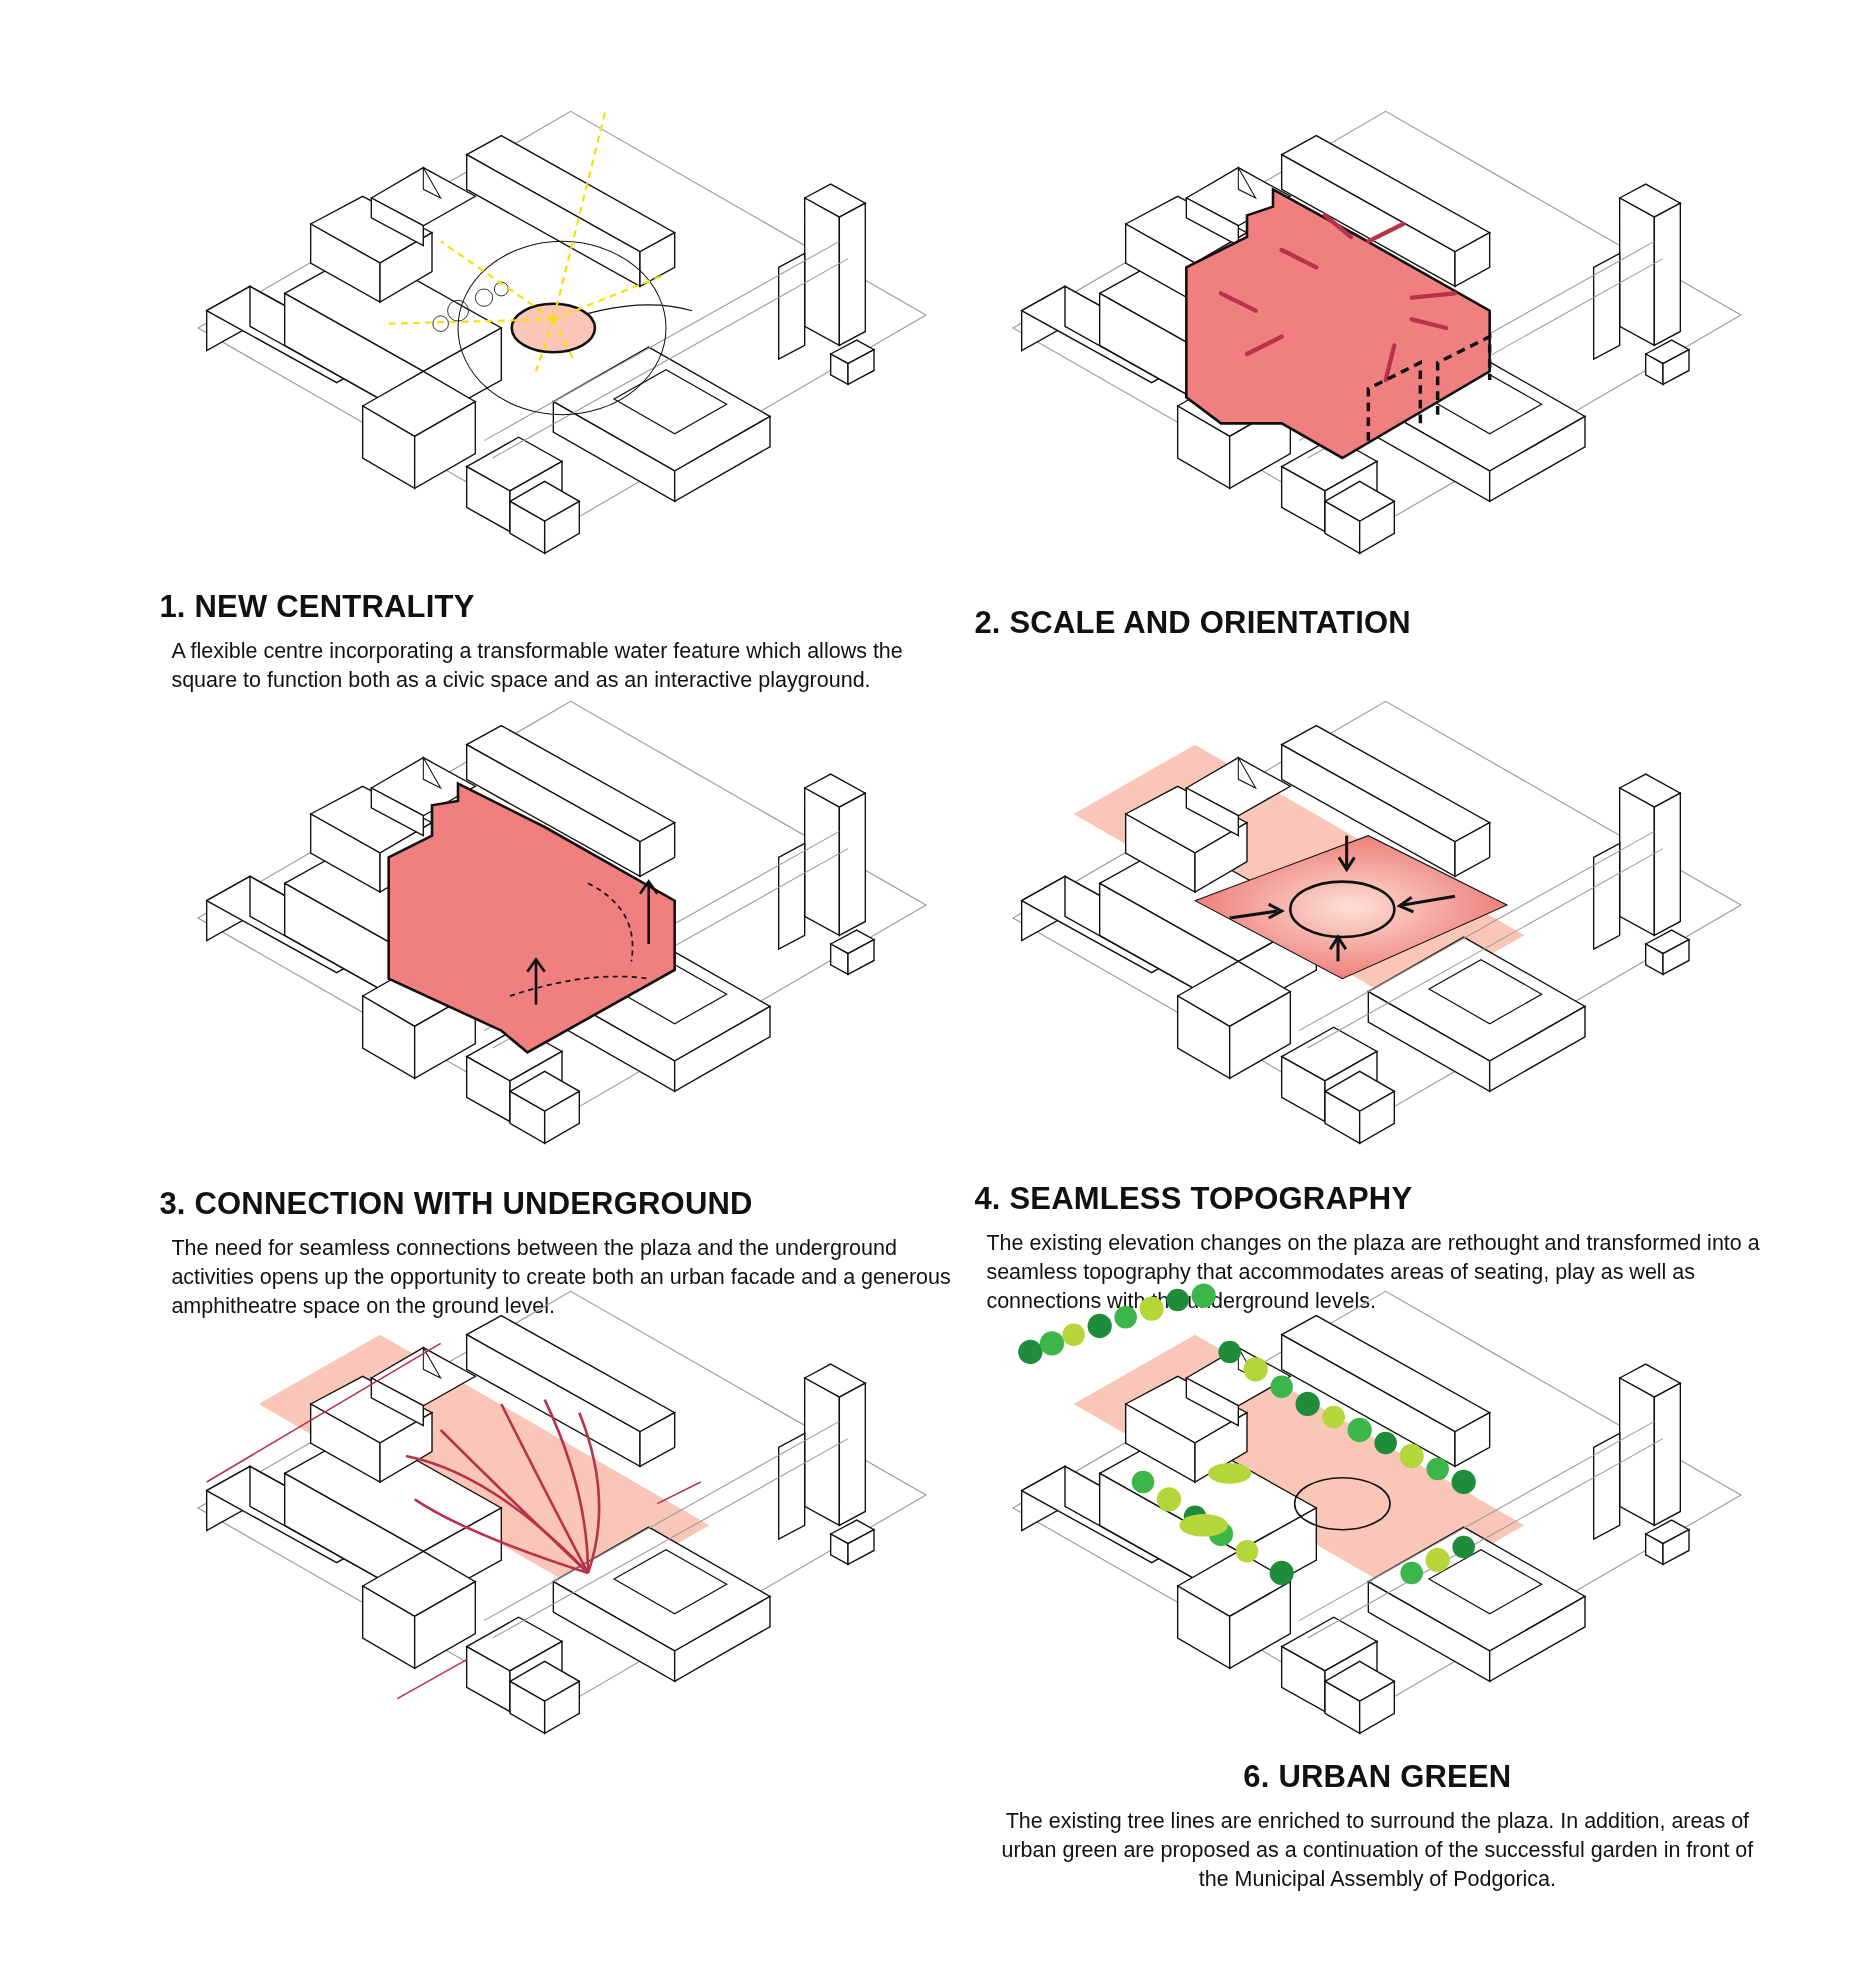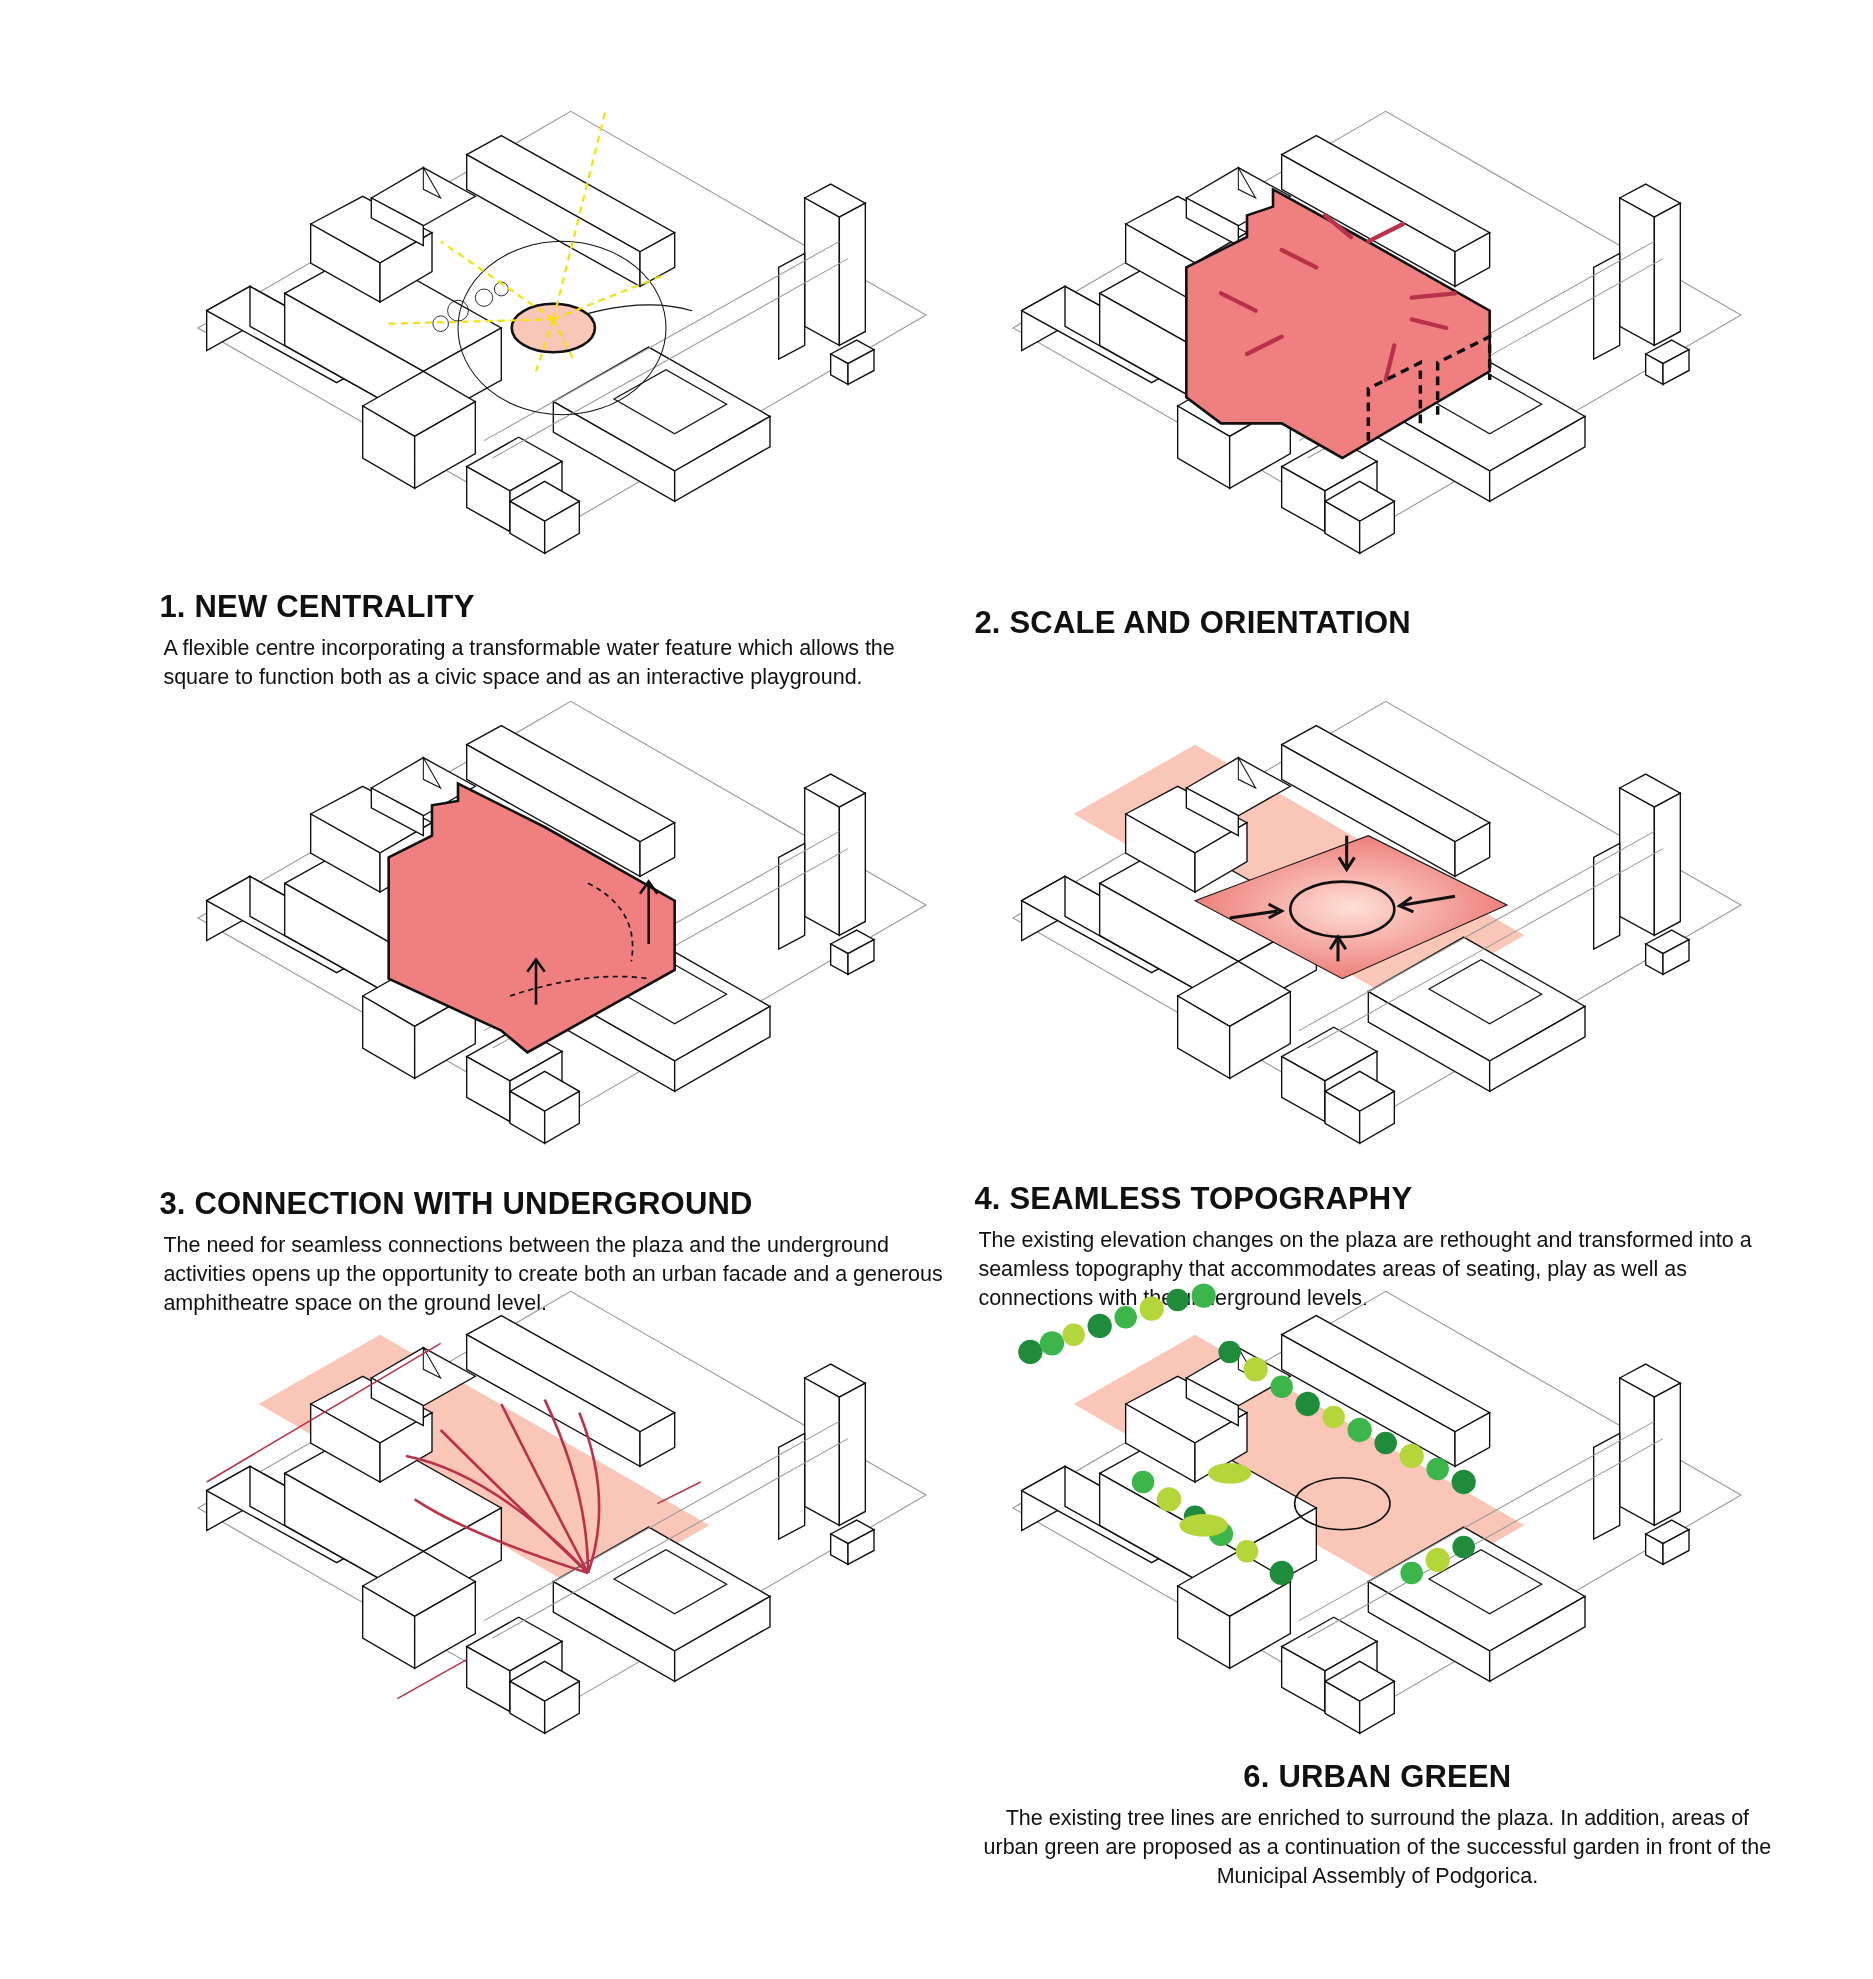--- a/index.html
+++ b/index.html
@@ -2,21 +2,21 @@
 <html style="font-size:15px"><head>
 <meta charset="utf-8">
 <style>
   html,body{margin:0;padding:0;background:#ffffff;}
   body{width:1874px;height:1980px;position:relative;overflow:hidden;font-family:"Liberation Sans",sans-serif;color:#111;}
   .panel{position:absolute;width:824px;}
   .diagram{position:absolute;left:0;top:0;width:824px;height:468px;}
   .diagram svg{width:100%;height:100%;display:block;}
   .caption{position:absolute;left:9.4px;width:806px;}
   .caption h2{margin:0 0 9.4px 0;font-size:31px;font-weight:bold;letter-spacing:0.2px;font-family:"Liberation Sans",sans-serif;}
-  .caption p{margin:4px;font-size:21.5px;line-height:29px;font-family:"Liberation Sans",sans-serif;}
+  .caption p{margin:12px;font-size:21.5px;line-height:29px;font-family:"Liberation Sans",sans-serif;}
 </style>
 </head>
 <body>
 
 <svg width="0" height="0" style="position:absolute">
   <defs>
     <g id="base-block">
 
       <polygon points="20,270 450,20 860,255 430,505" fill="none" stroke="#999" stroke-width="1.3"></polygon>
 

